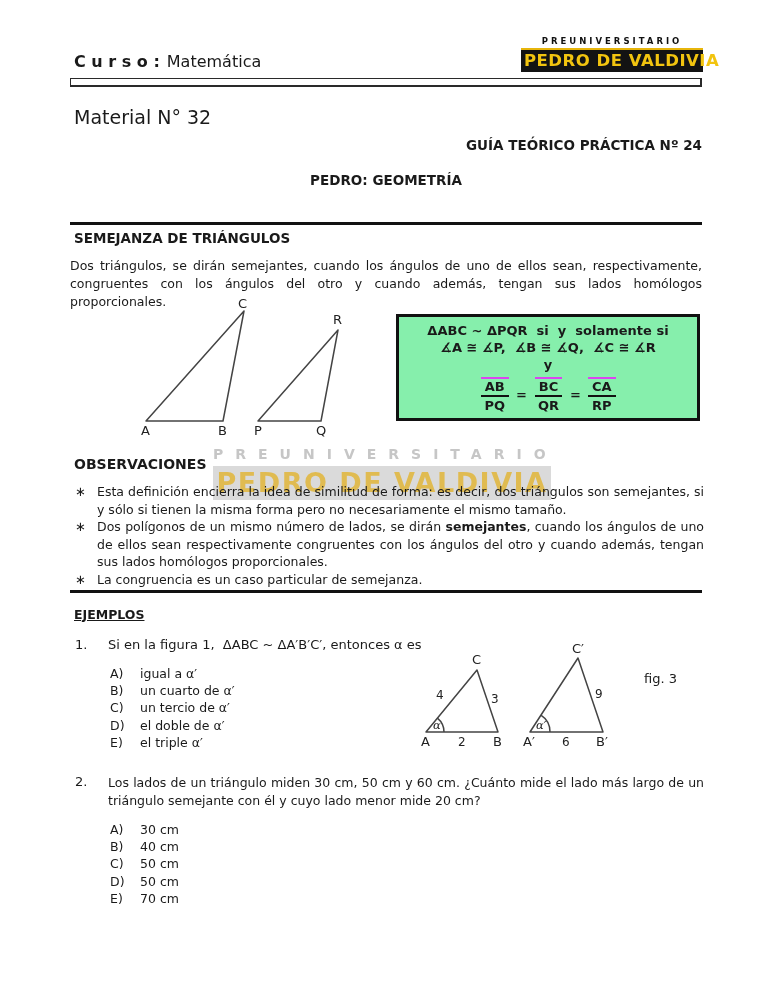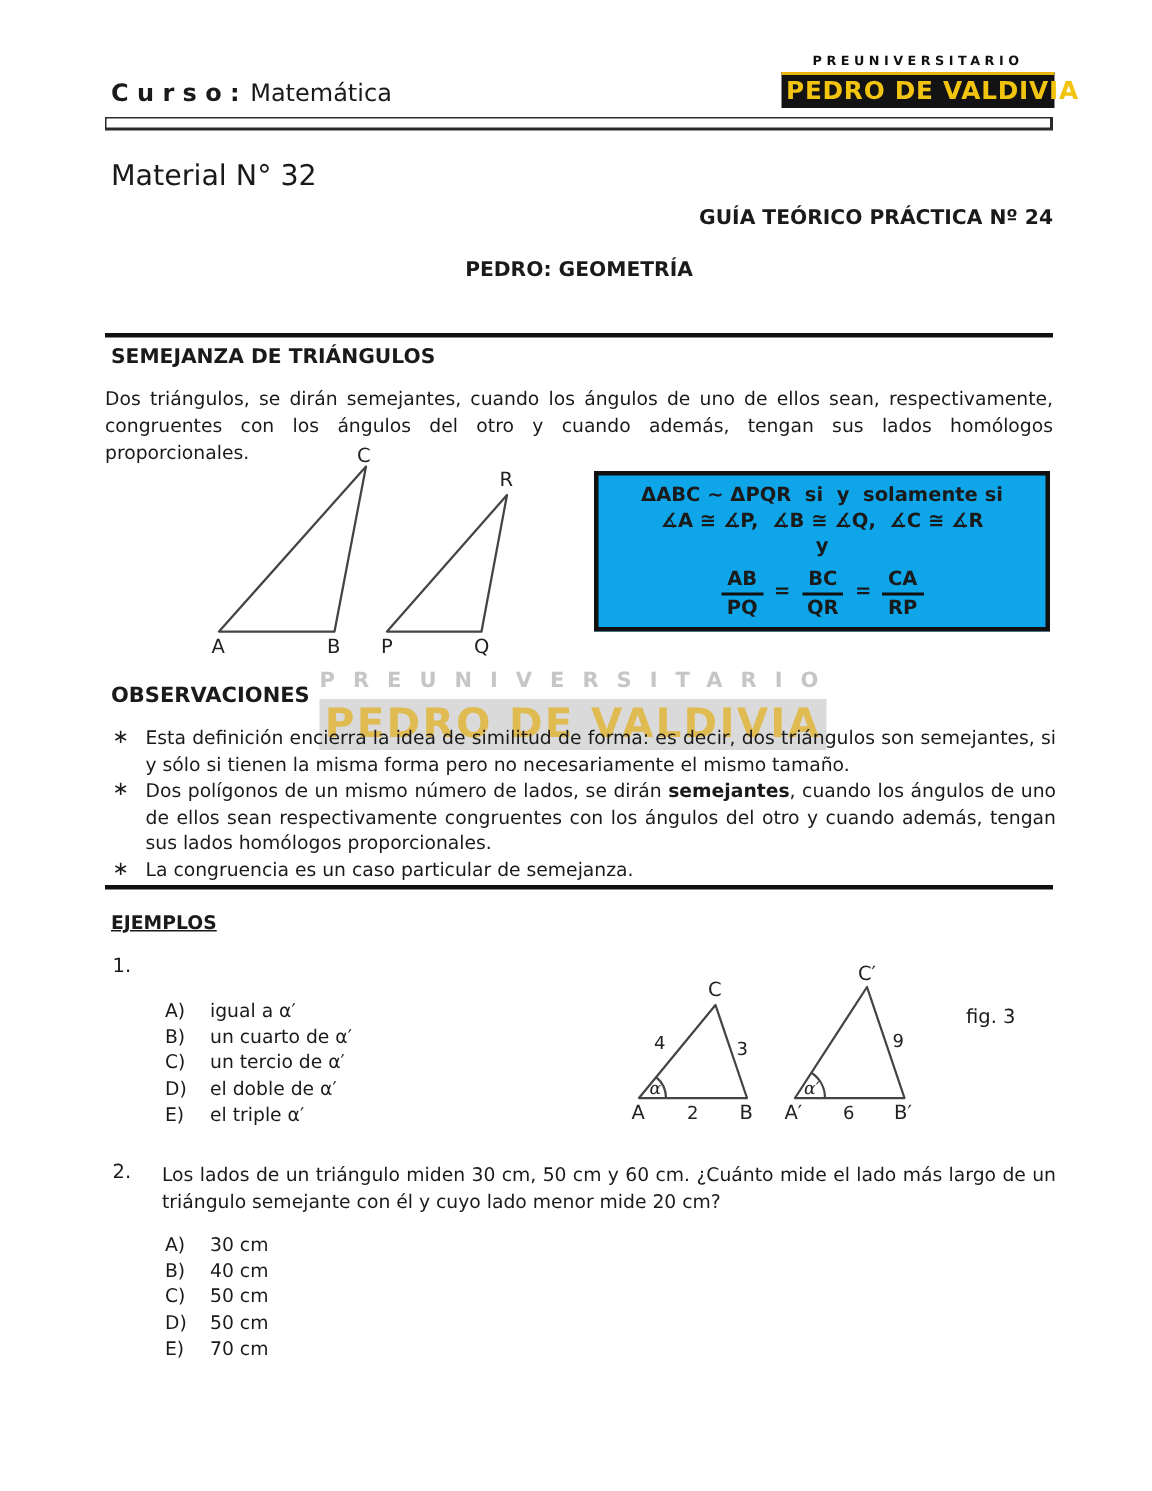--- a/index.html
+++ b/index.html
@@ -41,26 +41,26 @@
   .diagram1 { left:128px; top:298px; width:232px; height:142px; }
   .tri-line { fill:none; stroke:#444; stroke-width:1.5; stroke-linejoin:round; }
   .svg-label { font-family:"DejaVu Sans", sans-serif; font-size:13px; fill:#222; }
   .svg-num  { font-family:"DejaVu Sans", sans-serif; font-size:12px; fill:#222; }
   .svg-alpha { font-family:"DejaVu Serif", serif; font-style:italic; font-size:11.5px; fill:#222; }
 
   
   .formula-box {
     left:396px; top:314px; width:304px; height:107px; border:3px solid #111;
     display:flex; flex-direction:column; align-items:center; justify-content:center;
-    font-weight:bold; font-size:13px; gap:2px; background:#0ea5e9;
+    font-weight:bold; font-size:13px; gap:2px; background:#86efac;
   }
   .fb-line { white-space:pre; }
   .fb-fracs { display:flex; align-items:center; gap:7px; margin-top:3px; }
   .frac { display:flex; flex-direction:column; align-items:center; line-height:15px; }
-  .frac .num { border-top:2px solid #0ea5e9; border-bottom:2px solid #111; padding:0 4px 1px; }
+  .frac .num { border-top:2px solid #d946ef; border-bottom:2px solid #111; padding:0 4px 1px; }
   .frac .den { padding:1px 4px 0; }
 
   
   .wm-top {
     left:213px; top:446px; width:340px; text-align:center; color:#c6c6c6;
     font-weight:bold; font-size:14px; letter-spacing:12px; white-space:nowrap; z-index:0;
   }
   .wm-band {
     left:213px; top:466px; width:338px; height:34px; background:#dadada;
     color:rgba(224,185,74,0.95); font-weight:bold; font-size:27px; letter-spacing:1.5px;
@@ -165,20 +165,21 @@
     <div class="bullet">
       <span class="glyph">∗</span>
       <div class="btext">La congruencia es un caso particular de semejanza.</div>
     </div>
   </div>
 
   <div class="abs rule-thin"></div>
   <div class="abs ej-heading">EJEMPLOS</div>
 
   <div class="abs q-number q1-number">1.</div>
+  <div class="abs q1-prompt">Si en la figura 1,  ΔABC ~ ΔA′B′C′, entonces α es</div>
 
   <div class="abs opts q1-opts">
     <div class="opt-row">
       <span class="opt-letter">A)</span>
       <span>igual a α′</span>
     </div>
     <div class="opt-row">
       <span class="opt-letter">B)</span>
       <span>un cuarto de α′</span>
     </div>

